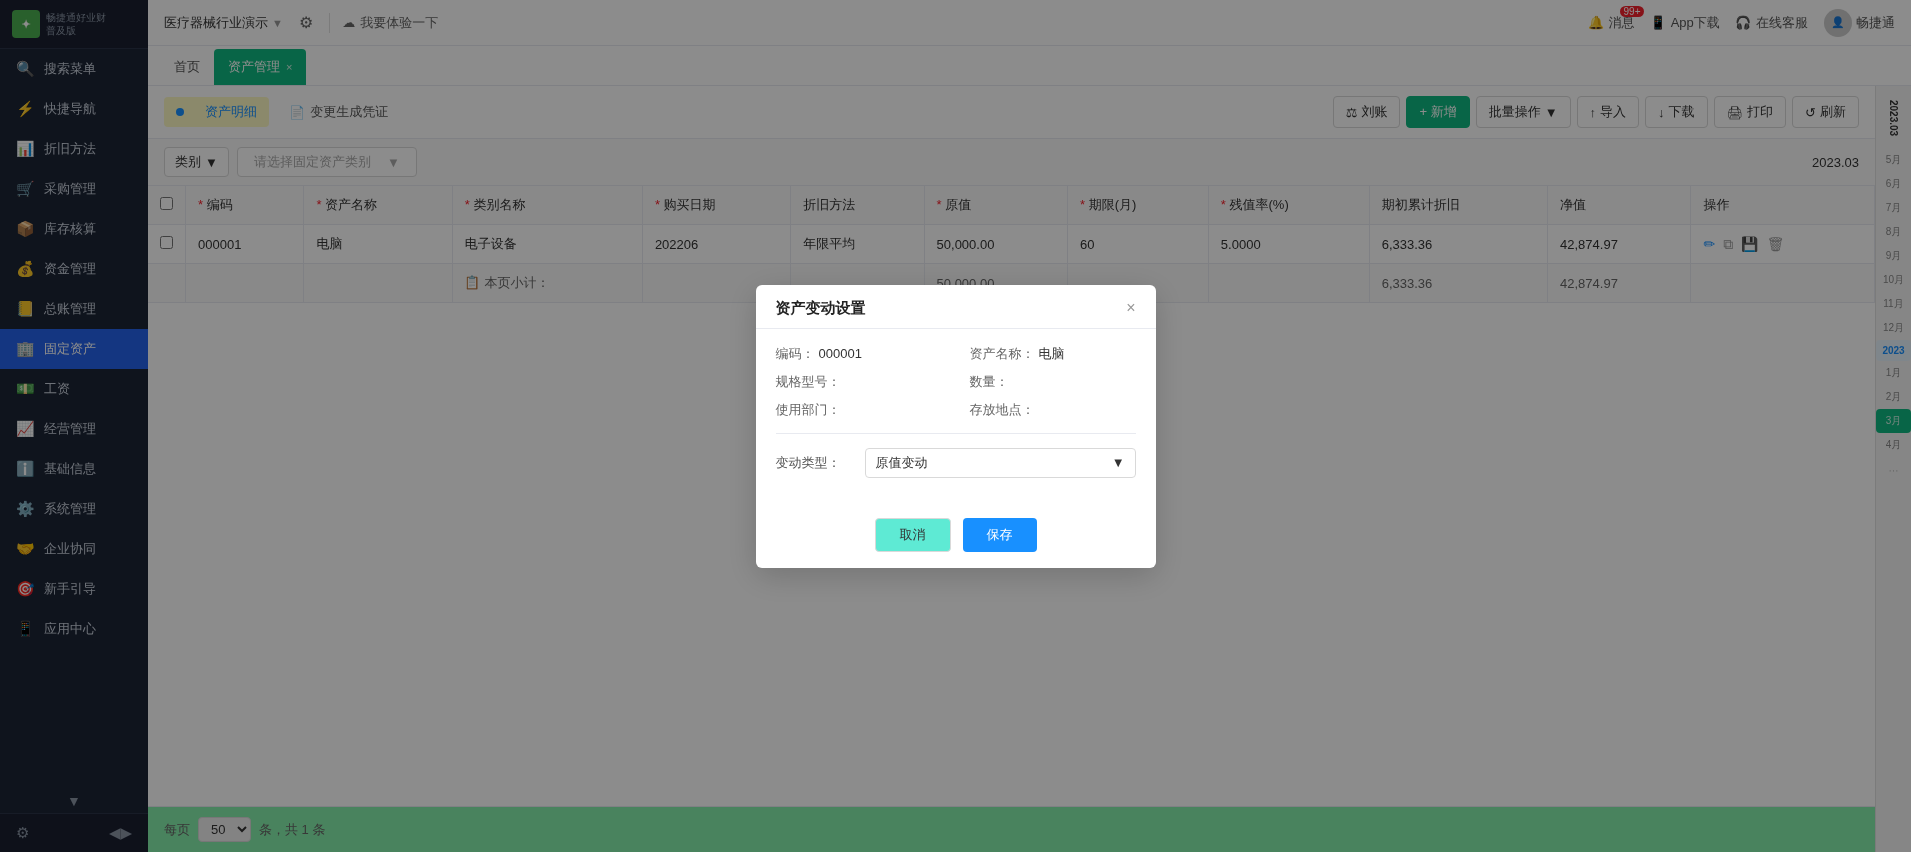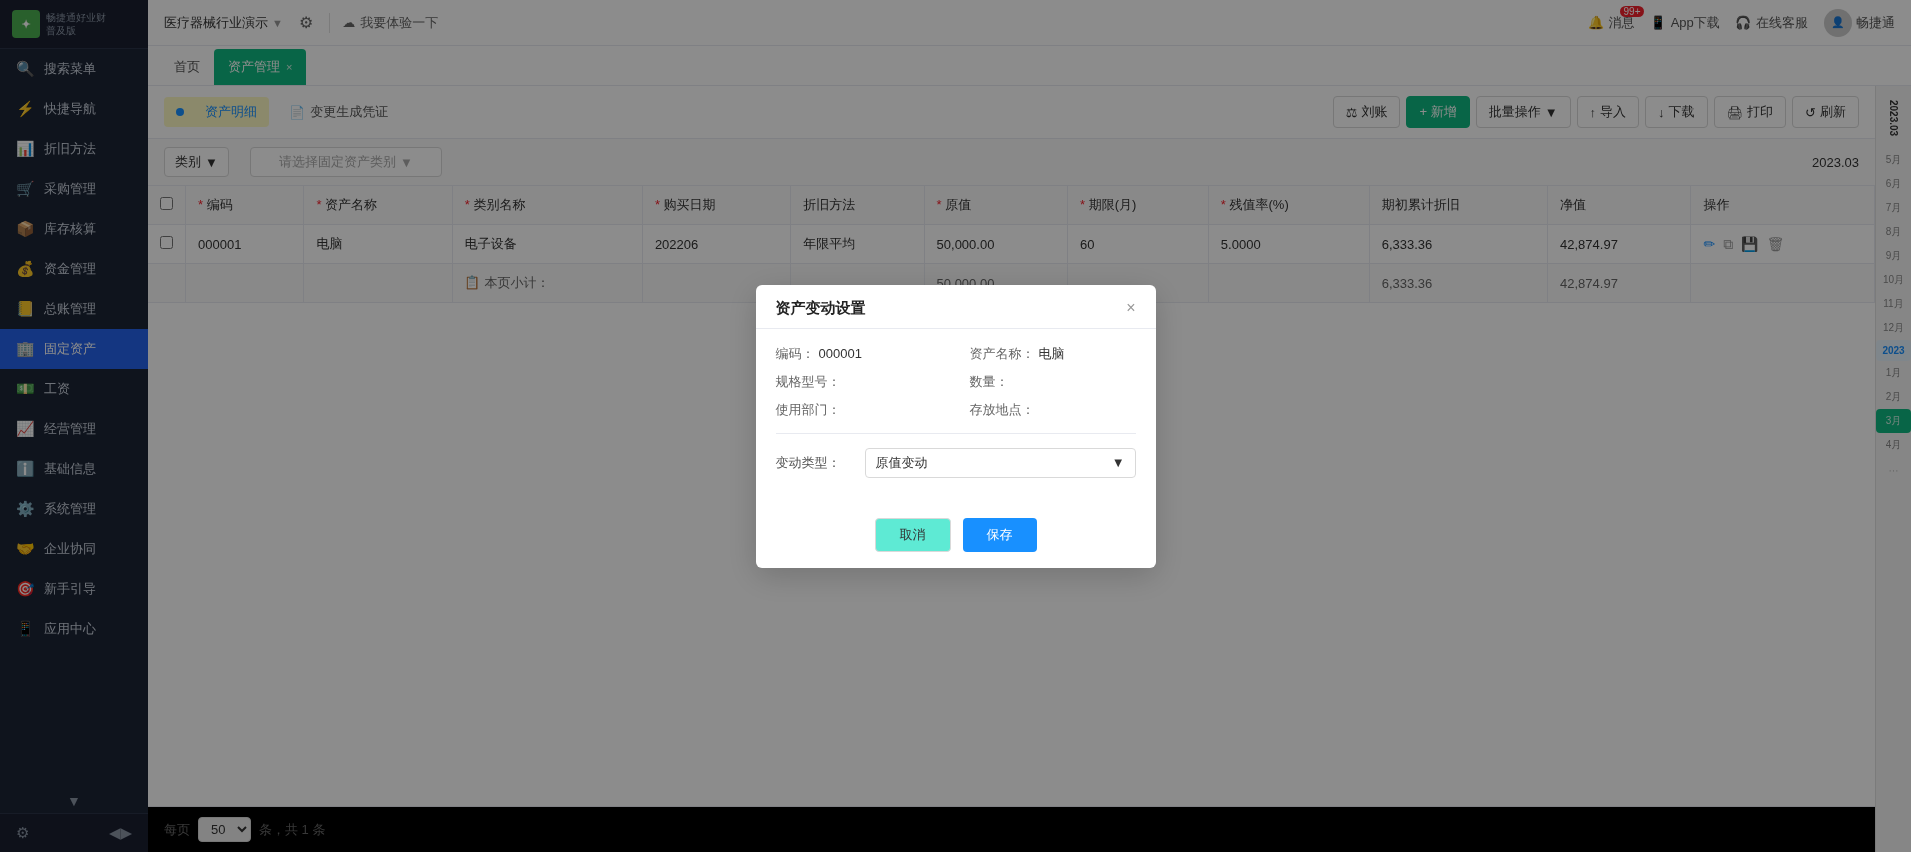--- a/index.html
+++ b/index.html
@@ -188,22 +188,22 @@
       border-bottom: 1px solid #e8eaf0;
       flex-shrink: 0;
     }
     .filter-select {
       display: flex; align-items: center; gap: 4px;
       padding: 5px 10px; border: 1px solid #d9d9d9; border-radius: 4px;
       background: #fff; font-size: 13px; color: #333; cursor: pointer;
     }
     .filter-select-wide {
       display: flex; align-items: center; gap: 4px;
-      padding: 5px 28px; border: 1px solid #d9d9d9; border-radius: 4px;
-      background: #fff; font-size: 13px; color: #aaa; cursor: pointer; min-width: 180px; margin-left: 13px;
+      padding: 5px 16px; border: 1px solid #d9d9d9; border-radius: 4px;
+      background: #fff; font-size: 13px; color: #aaa; cursor: pointer; min-width: 180px;
     }
     .year-label {
       margin-left: auto;
       font-size: 13px; color: #333; font-weight: 500;
     }
 
     
     .table-container {
       flex: 1;
       overflow: auto;
@@ -234,21 +234,21 @@
     .subtotal-row td { background: #fafafa; color: #666; }
     .checkbox-cell { width: 36px; text-align: center; }
     .action-icons { display: flex; gap: 8px; align-items: center; }
     .action-icon { color: #1890ff; cursor: pointer; font-size: 14px; }
     .action-icon.gray { color: #999; }
 
     
     .pagination {
       padding: 10px 16px;
       display: flex; align-items: center; gap: 8px;
-      background: #000000;
+      background: #86efac;
       border-top: 1px solid #e8eaf0;
       flex-shrink: 0;
     }
     .pagination-text { font-size: 13px; color: #666; }
     .pagination-select {
       border: 1px solid #d9d9d9; border-radius: 4px;
       padding: 3px 8px; font-size: 13px; color: #333;
     }
 
     

